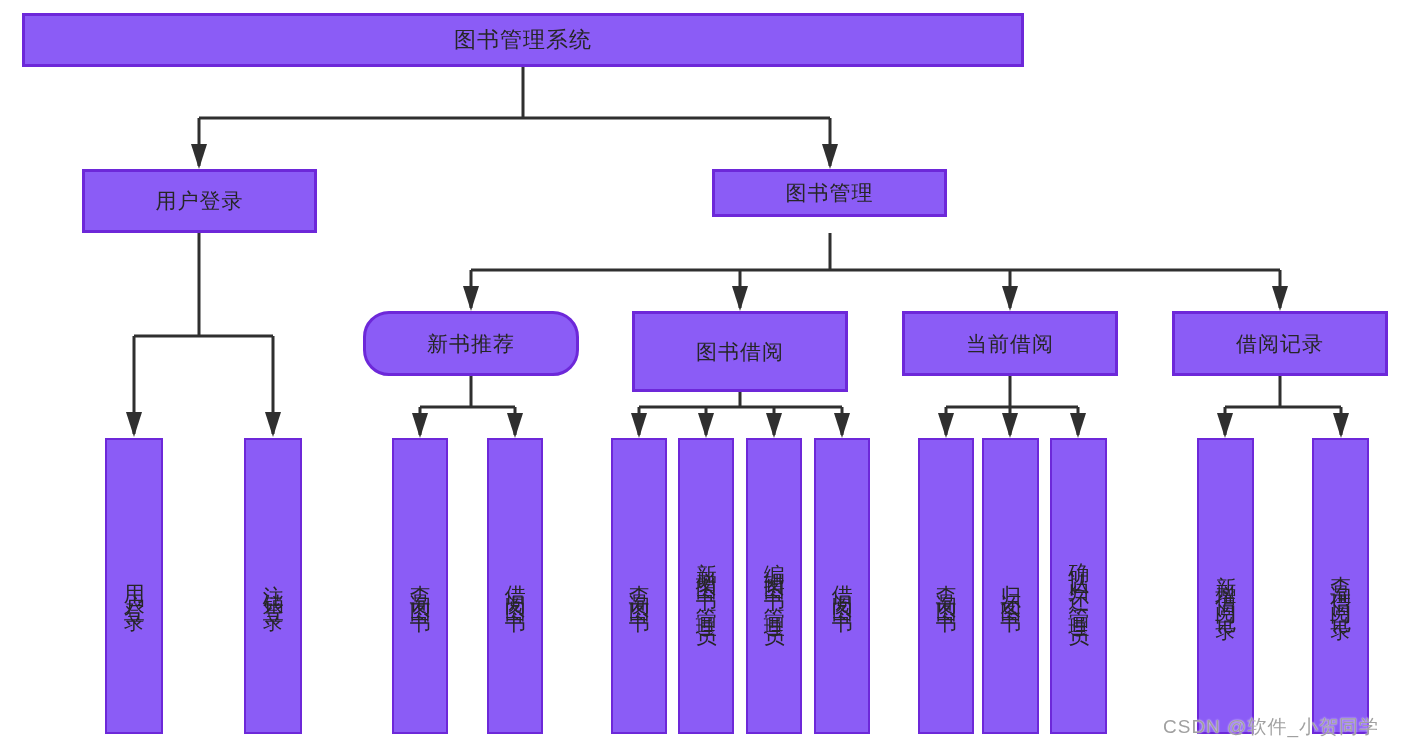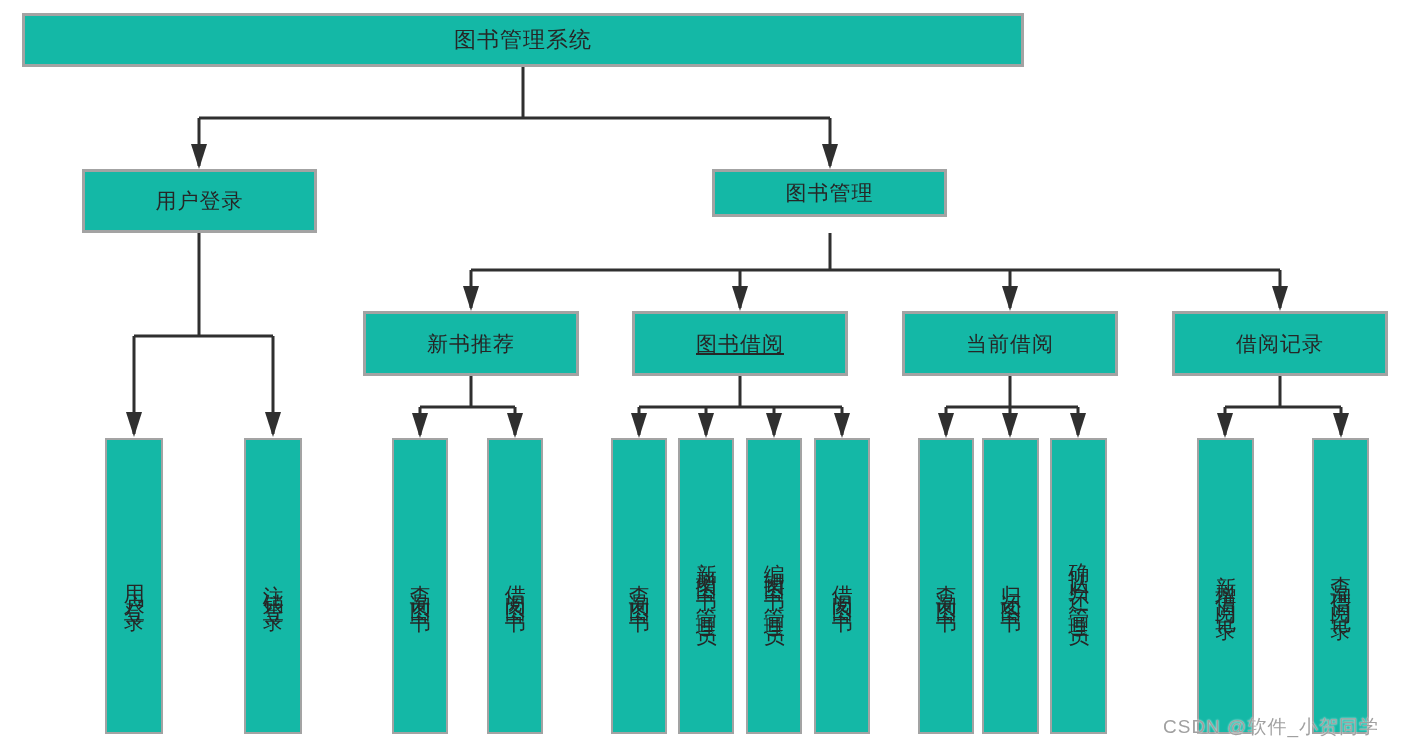--- a/index.html
+++ b/index.html
@@ -16,22 +16,22 @@
   }
   #connectors {
     position: absolute;
     left: 0; top: 0;
     z-index: 1;
     pointer-events: none;
   }
   .box {
     position: absolute;
     box-sizing: border-box;
-    background: #14b8a6;
-    border: 3px solid #a3a3a3;
+    background: #8b5cf6;
+    border: 3px solid #6d28d9;
     color: #262626;
     display: flex;
     align-items: center;
     justify-content: center;
     z-index: 2;
   }
   .hbox { font-size: 21px; letter-spacing: 1px; }
   .title-box { font-size: 22px; }
   .vbox { border-width: 2px; }
   .vtext {
@@ -117,24 +117,24 @@
     <span>图书管理系统</span>
   </div>
 
   <div class="box hbox" style="left:82px; top:169px; width:235px; height:64px;">
     <span>用户登录</span>
   </div>
   <div class="box hbox" style="left:712px; top:169px; width:235px; height:48px;">
     <span>图书管理</span>
   </div>
 
-  <div class="box hbox" style="left:363px; top:311px; width:216px; height:65px;">
+  <div class="box hbox" style="left:363px; top:311px; width:216px; height:65px;border-radius:26px;">
     <span>新书推荐</span>
   </div>
-  <div class="box hbox" style="left:632px; top:311px; width:216px; height:65px;text-decoration:underline;">
+  <div class="box hbox" style="left:632px; top:311px; width:216px; height:81px;">
     <span>图书借阅</span>
   </div>
   <div class="box hbox" style="left:1172px; top:311px; width:216px; height:65px;">
     <span>借阅记录</span>
   </div>
   <div class="box hbox" style="left:902px; top:311px; width:216px; height:65px;">
     <span>当前借阅</span>
   </div>
 
   <div class="box vbox" style="left:105px; top:438px; width:58px; height:296px;">

